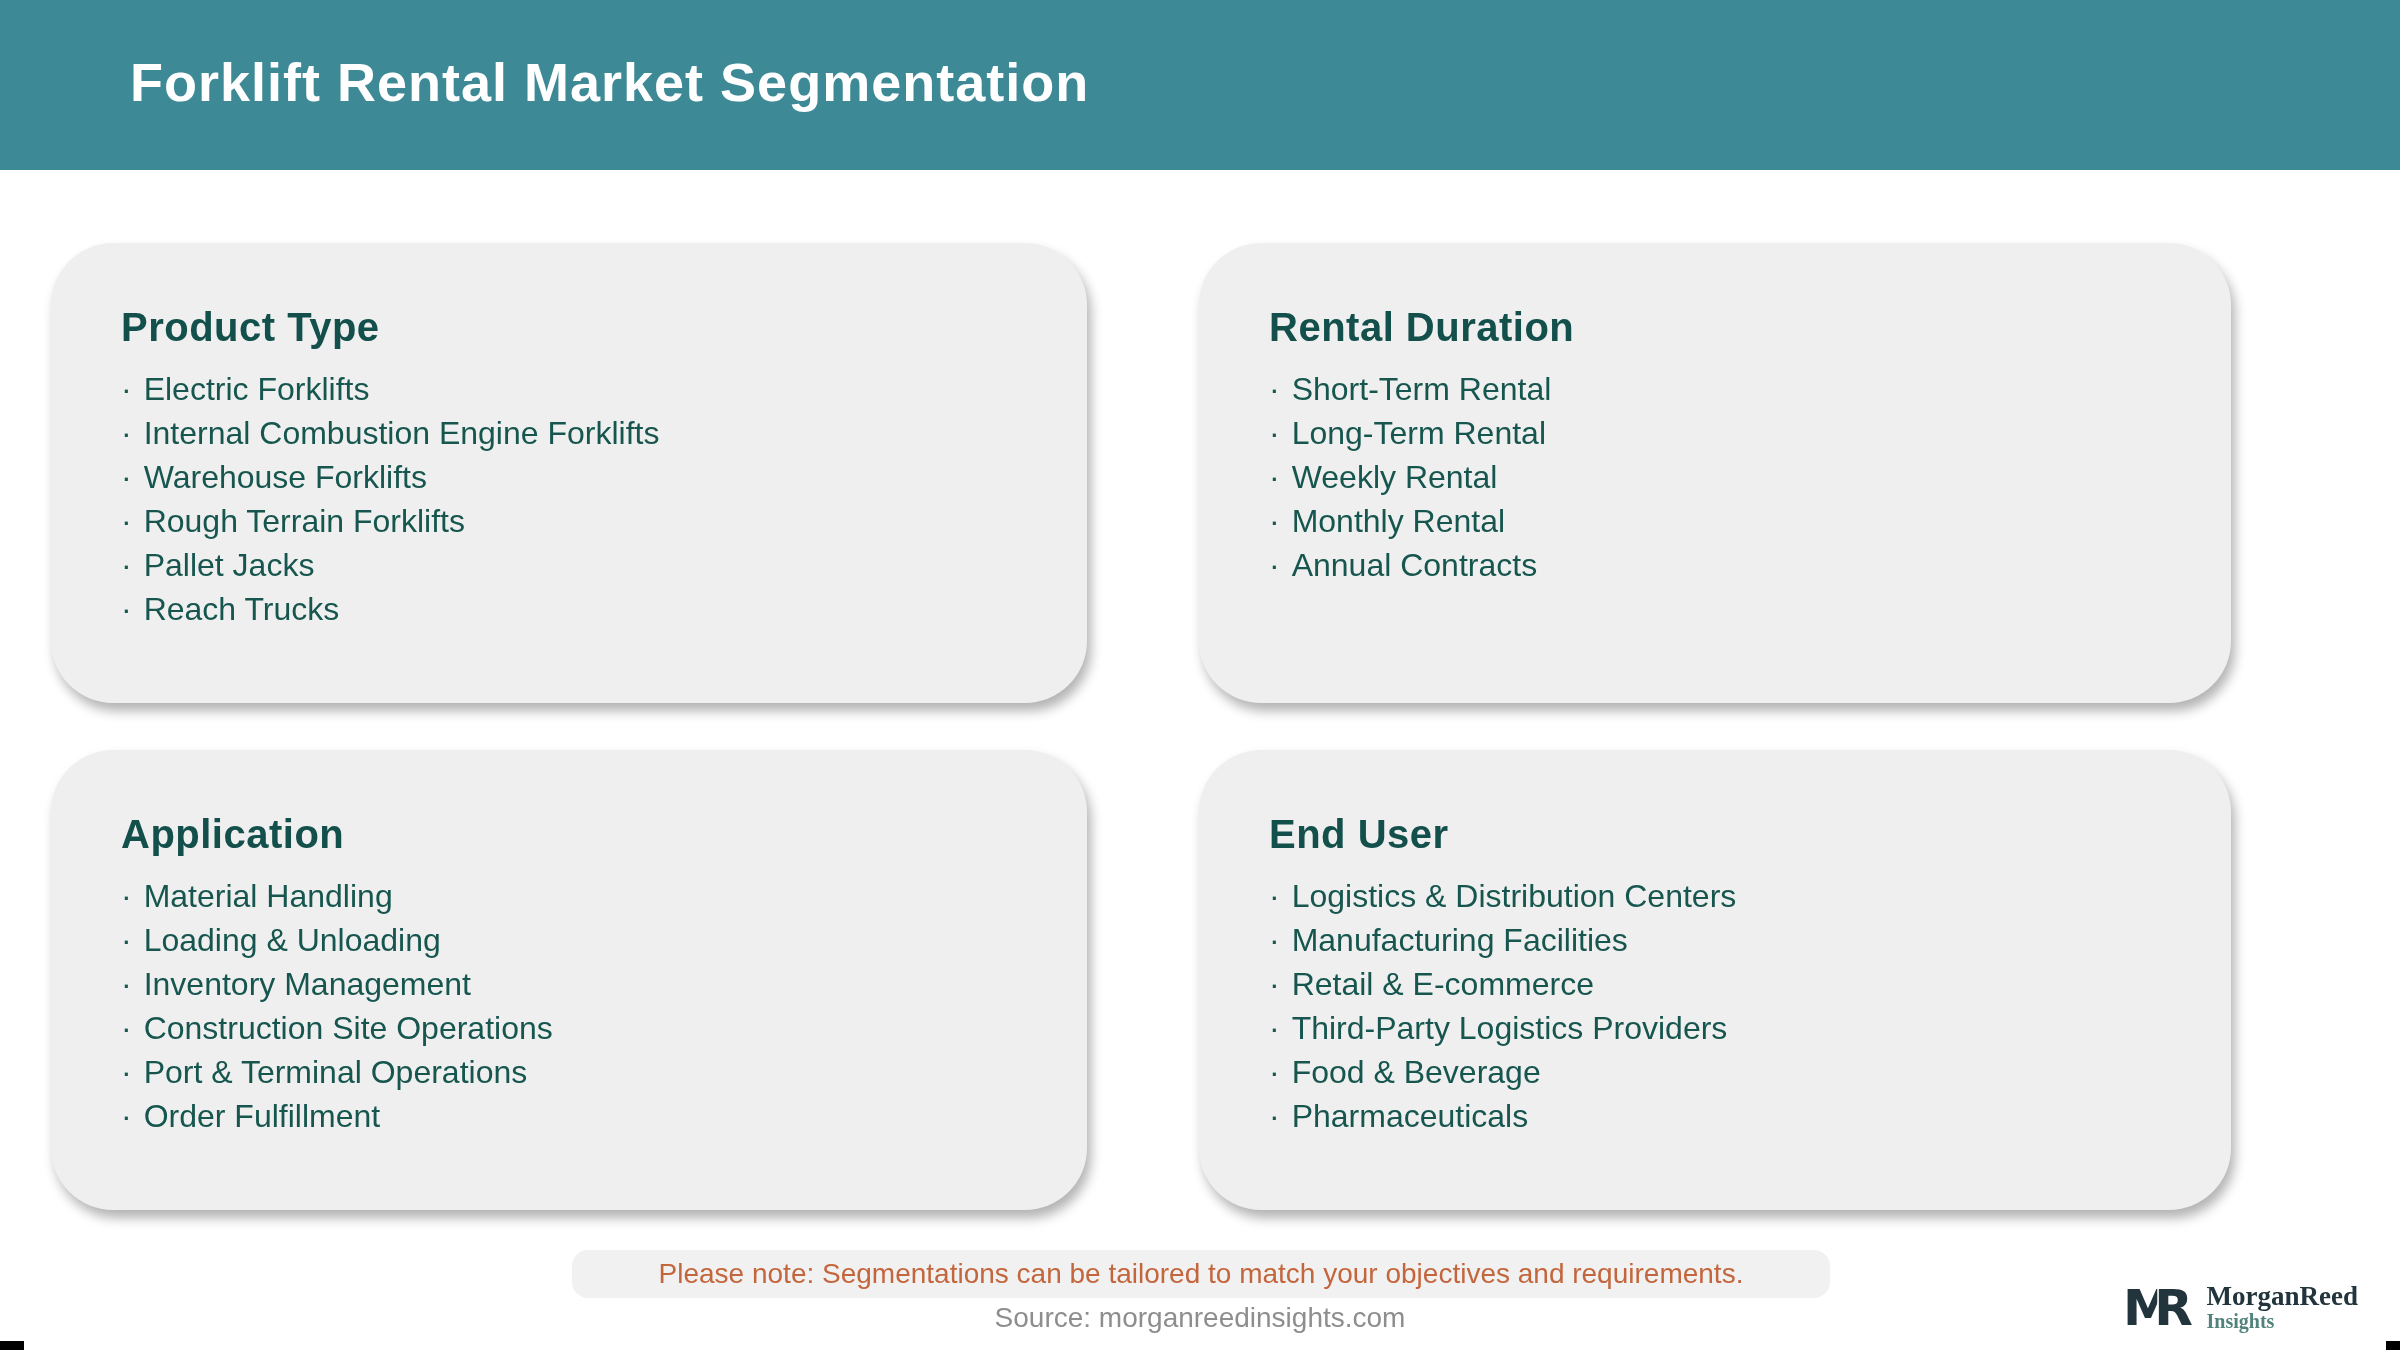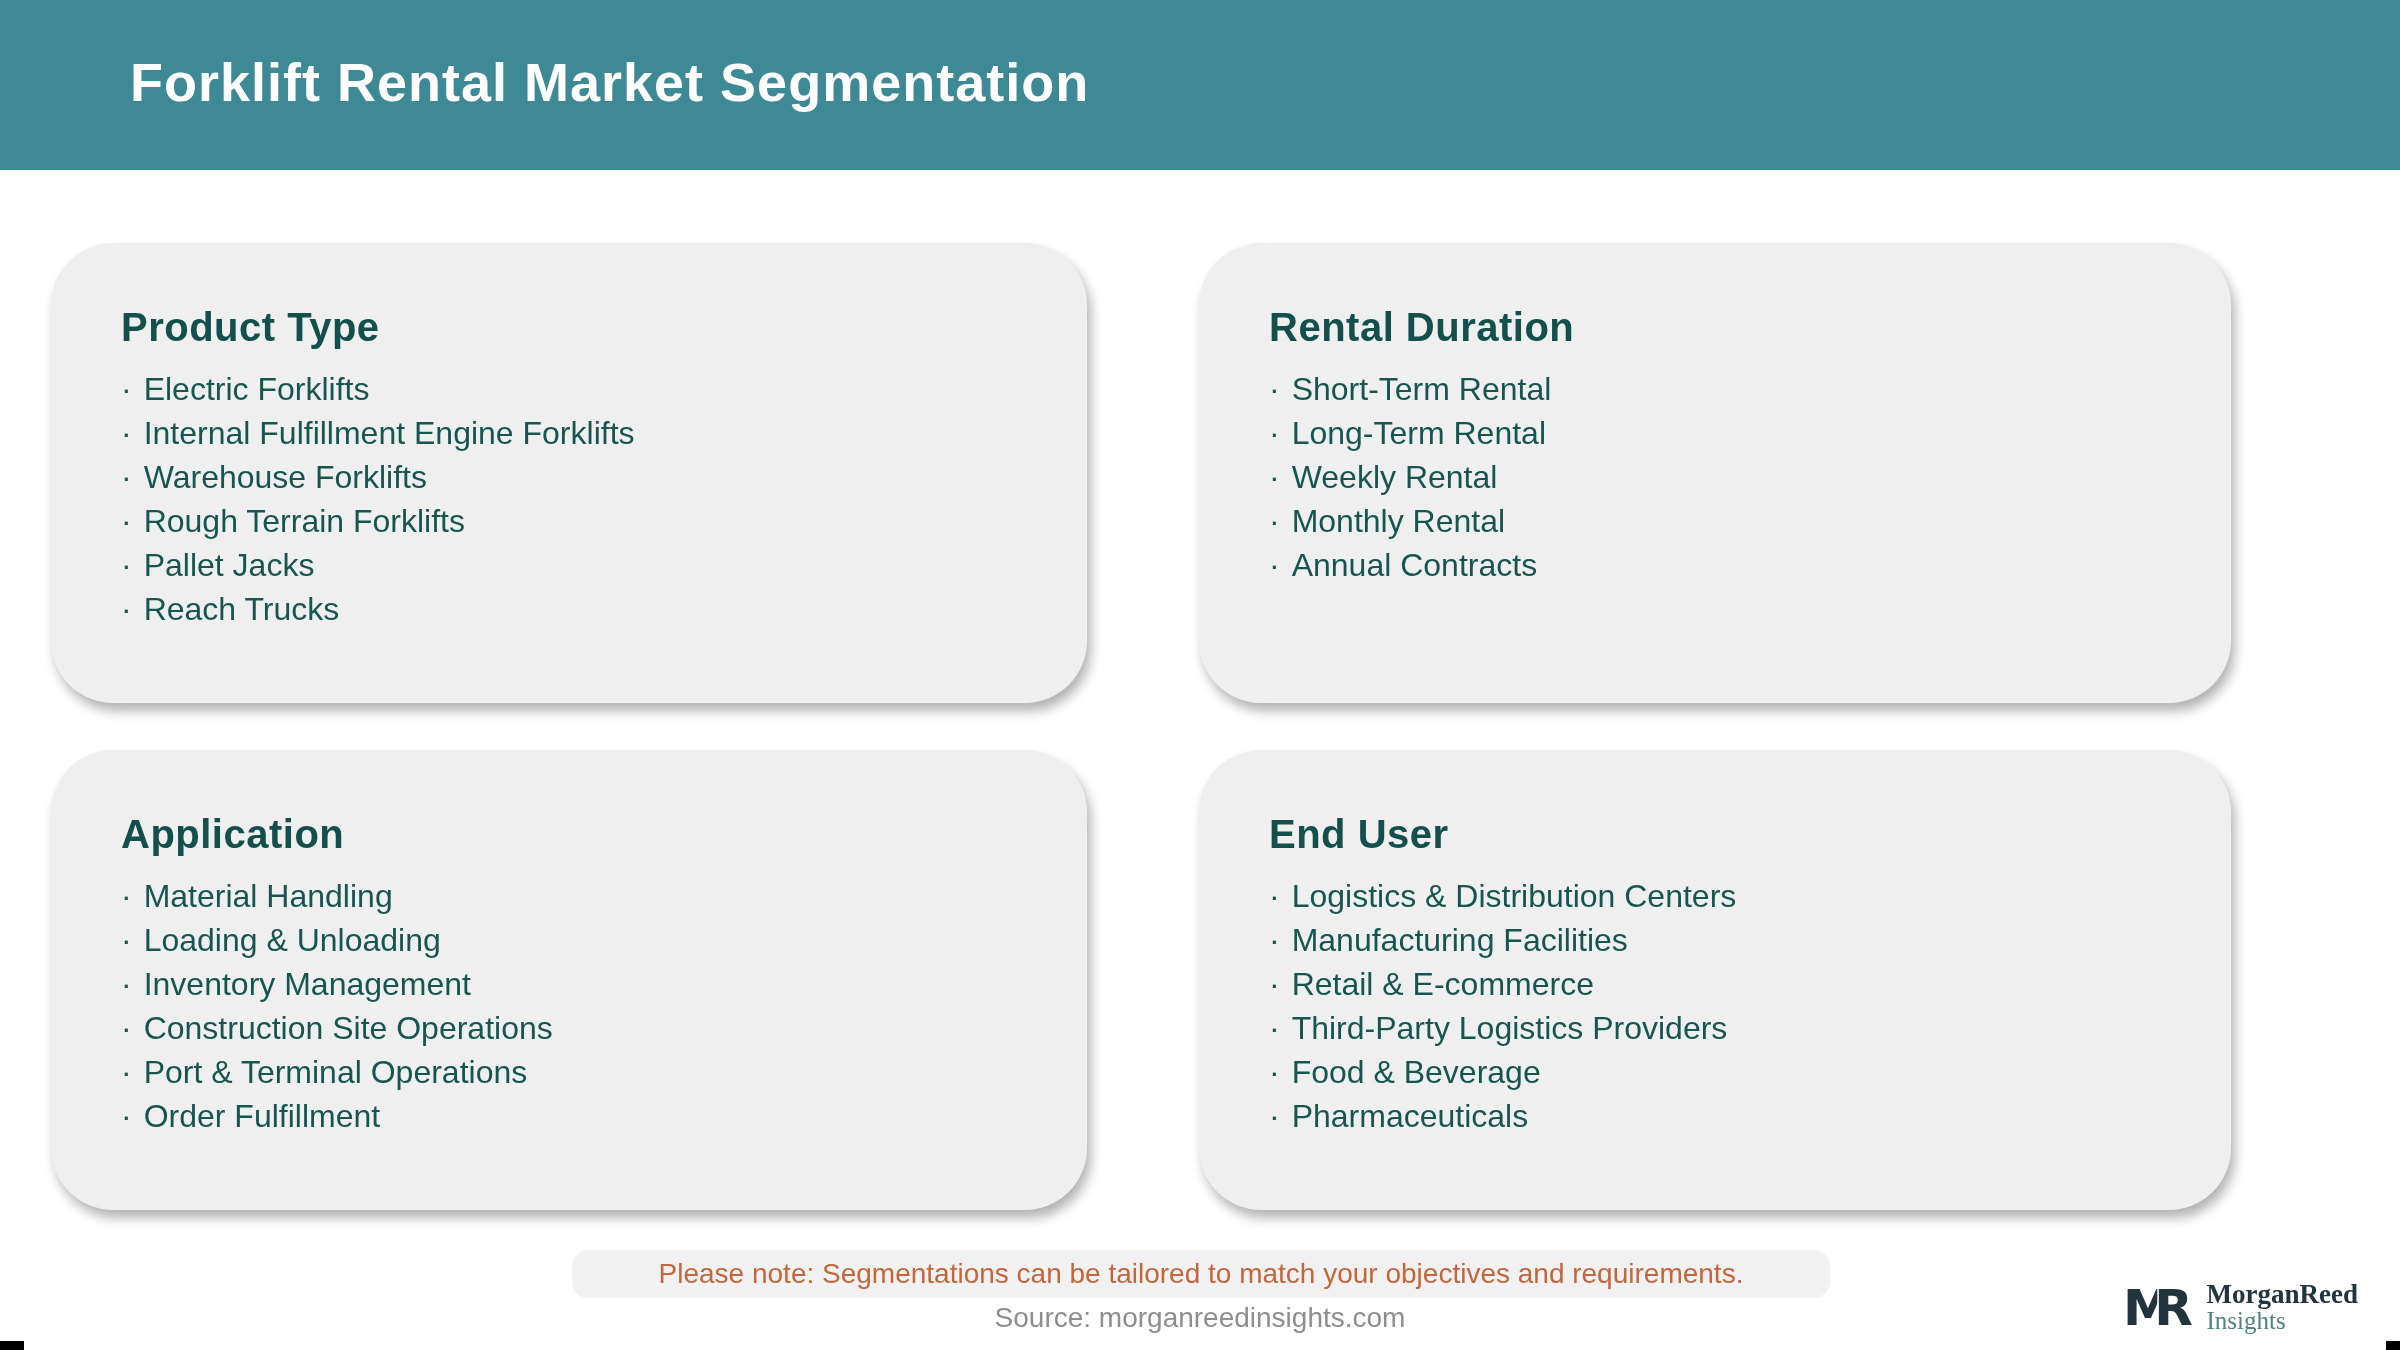--- a/index.html
+++ b/index.html
@@ -112,23 +112,24 @@
   .logo-text { font-family: "Liberation Serif", serif; }
   .logo-name {
     font-size: 27px;
     font-weight: bold;
     line-height: 1.05;
     color: var(--logo_dark);
     white-space: nowrap;
     text-align: center;
   }
   .logo-tagline {
-    font-size: 25px;
+    font-size: 20px;
     line-height: 1.05;
     color: var(--logo_teal);
+    font-weight: bold;
   }
 
   
   .corner-mark-left {
     position: absolute;
     left: 0; bottom: 0;
     width: 24px; height: 9px;
     background: #000000;
   }
   .corner-mark-right {
@@ -145,21 +146,21 @@
 
   <header class="header">
     <h1>Forklift Rental Market Segmentation</h1>
   </header>
 
   <main class="cards">
     <section class="card">
       <h2>Product Type</h2>
       <ul>
           <li>Electric Forklifts</li>
-          <li>Internal Fulfillment Engine Forklifts</li>
+          <li>Internal Combustion Engine Forklifts</li>
           <li>Warehouse Forklifts</li>
           <li>Rough Terrain Forklifts</li>
           <li>Pallet Jacks</li>
           <li>Reach Trucks</li>
         </ul>
     </section>
     <section class="card">
       <h2>Rental Duration</h2>
       <ul>
           <li>Short-Term Rental</li>

